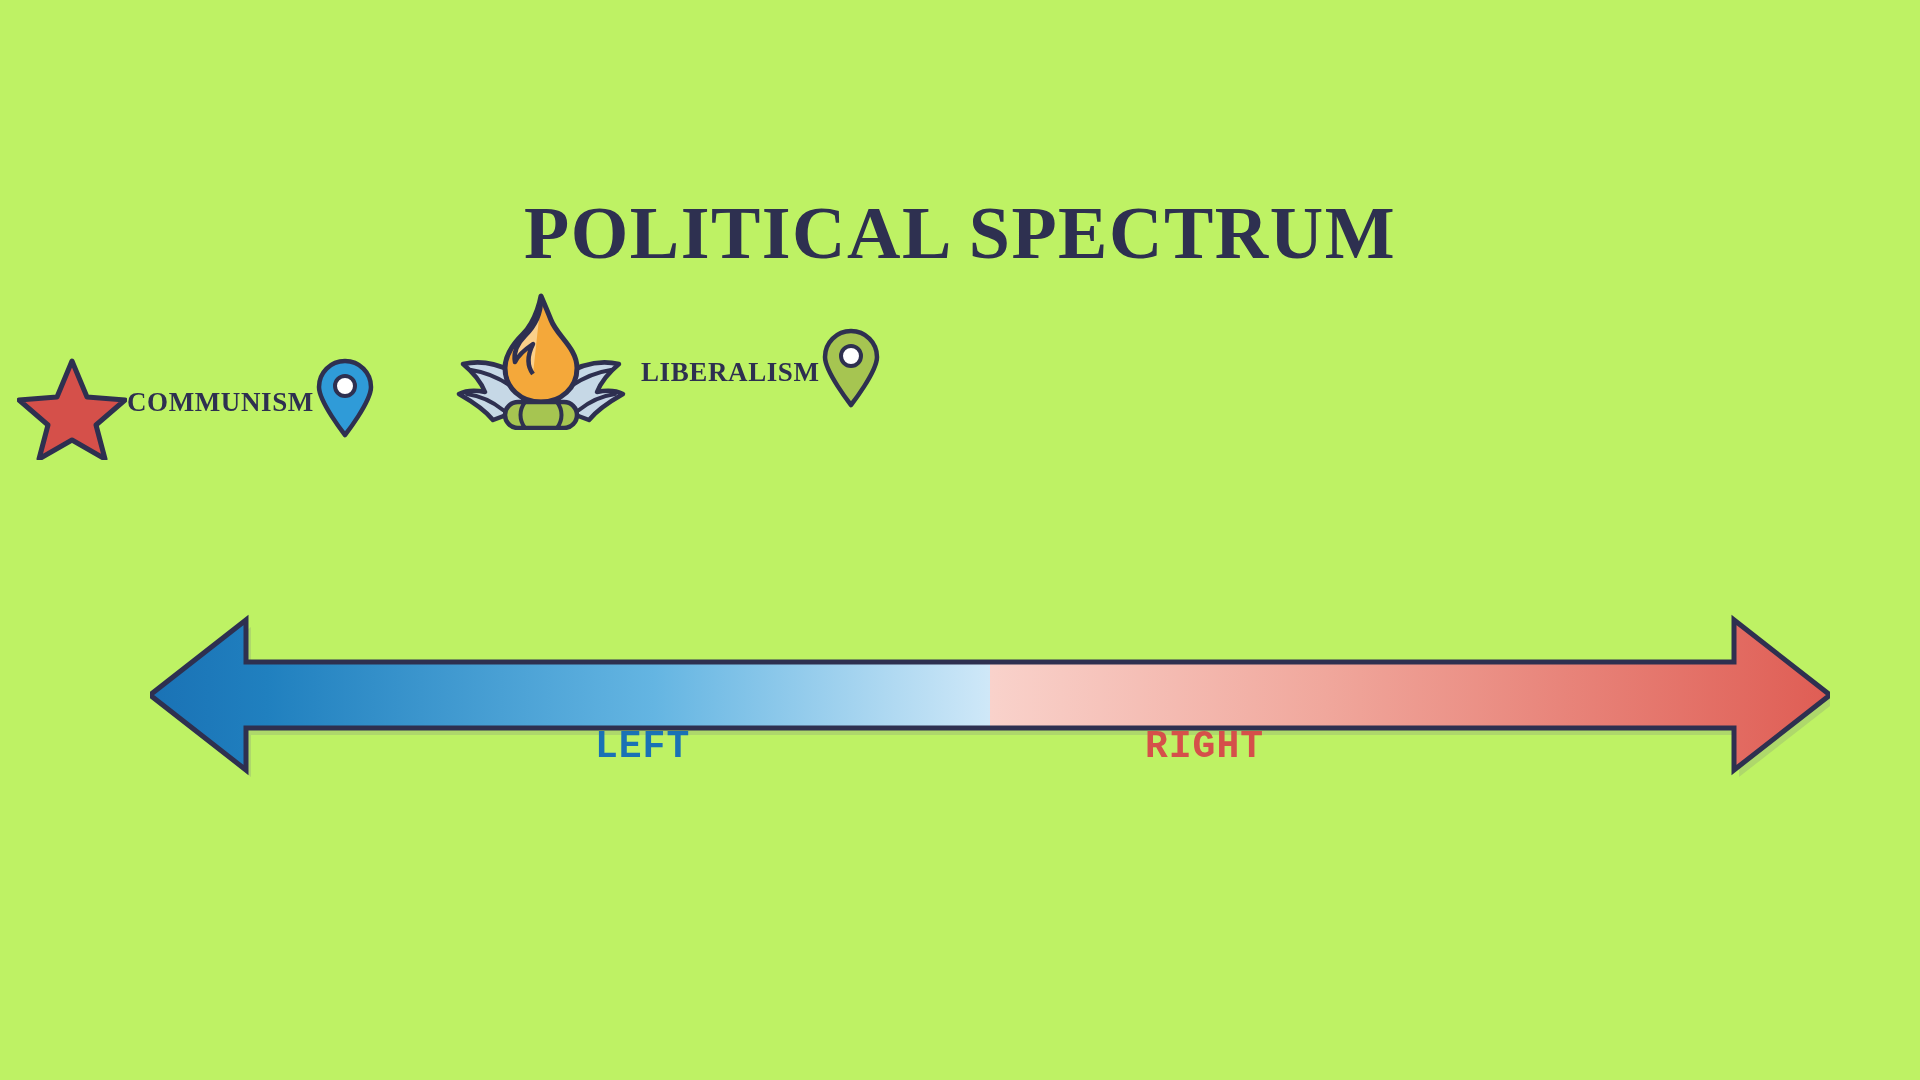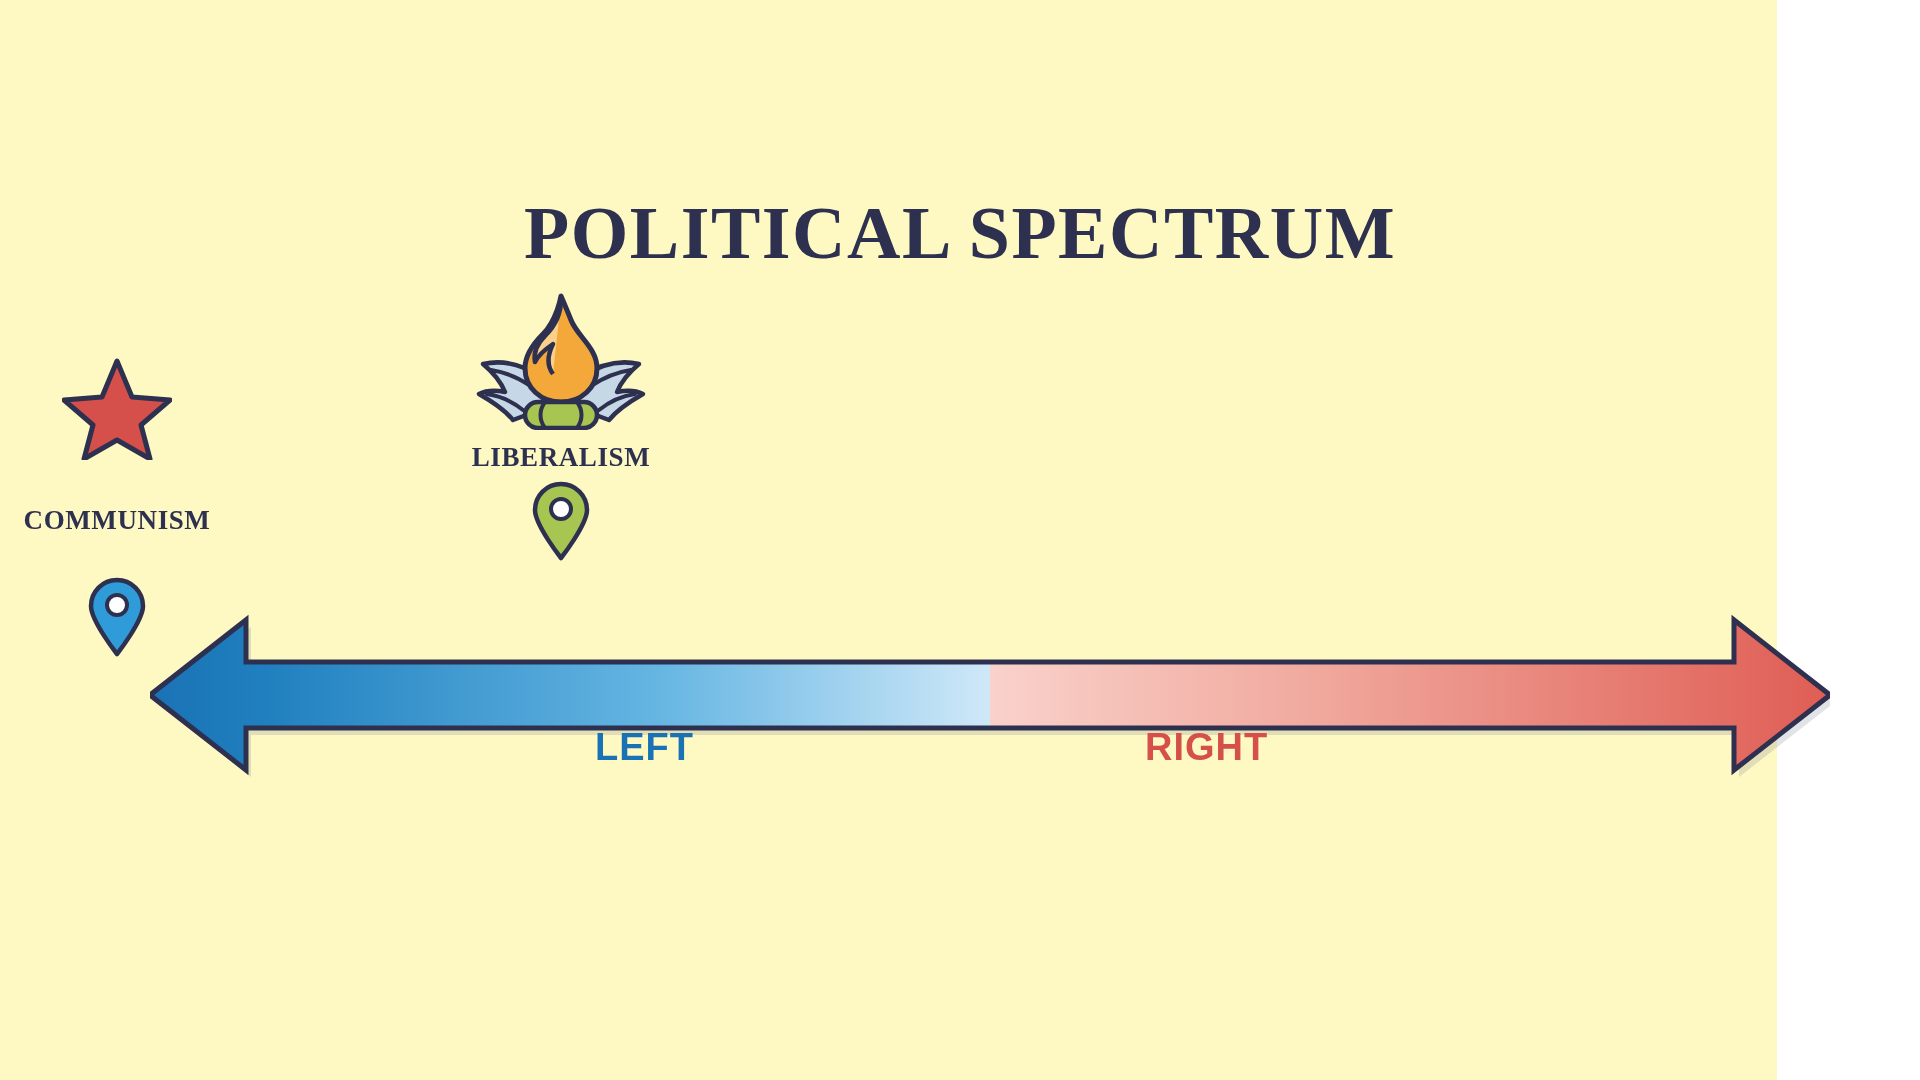--- a/index.html
+++ b/index.html
@@ -2,21 +2,21 @@
 <html><head>
 <meta charset="utf-8">
 <style>
   * { box-sizing: border-box; margin: 0; padding: 0; }
   html, body {
     width: 1920px; height: 1080px;
     background: #ffffff;
     font-family: "Liberation Serif", serif;
     overflow: hidden;
   }
-  #stage { position: relative; width: 1777px; height: 1080px; background:#fef9c3; }
+  #stage { position: relative; width: 1920px; height: 1080px; background:#bef264; }
 
   
   #page-title {
     position: absolute;
     left: 0; top: 196px;
     width: 1920px;
     text-align: center;
     font-family: "Liberation Serif", serif;
     font-weight: 700;
     font-size: 74px;
@@ -38,34 +38,34 @@
     font-family: "Liberation Serif", serif;
     font-weight: 700;
     font-size: 27px;
     letter-spacing: 0.6px;
     color: #2e3050;
     white-space: nowrap;
     line-height: 1;
   }
 
   
-  .item-top { display: flex; flex-direction: column; align-items: center; }
+  .item-top { display: flex; align-items: center; }
   .item-top .icon-box { height: 130px; display:flex; align-items:flex-end; justify-content:center; }
   .item-top .item-label { margin-top: 14px; }
   .item-top .pin-box { margin-top: 10px; }
 
   
   .item-bottom { display: flex; flex-direction: column; align-items: center; }
   .item-bottom .item-label { margin-top: 8px; }
   .item-bottom .icon-box { height: 120px; display:flex; align-items:flex-start; justify-content:center; margin-top: 12px; }
 
   
   .side-word {
     position: absolute;
-    font-family: Liberation Sans, sans-serif;
+    font-family: Liberation Mono, monospace;
     font-weight: 700;
     font-size: 38px;
     letter-spacing: 1px;
     line-height: 1;
     white-space: nowrap;
   }
   #side-word-left { left: 595px; top: 728px; }
   #side-word-right { left: 1145px; top: 728px; }
 </style>
 </head>
@@ -97,21 +97,21 @@
     <path d="M 0,95 L 96,20 L 96,62 L 840,62 L 840,128 L 96,128 L 96,170 Z" fill="url(#gradLeft)"></path>
 
     <path d="M 840,62 L 1584,62 L 1584,20 L 1680,95 L 1584,170 L 1584,128 L 840,128 Z" fill="url(#gradRight)"></path>
 
     <path d="M 0,95 L 96,20 L 96,62 L 1584,62 L 1584,20 L 1680,95 L 1584,170 L 1584,128 L 96,128 L 96,170 Z" fill="none" stroke="#2e3050" stroke-width="5" stroke-linejoin="miter"></path>
   </svg>
 
   <div class="side-word" id="side-word-left" style="color:#1a72b5;">LEFT</div>
   <div class="side-word" id="side-word-right" style="color:#d5504a;">RIGHT</div>
 
-  <div class="item item-top" style="left:17px; top:330px; width:200px;gap:33px;">
+  <div class="item item-top" style="left:17px; top:330px; width:200px;">
     <div class="icon-box">
       <svg width="110" height="105" viewBox="0 0 110 105">
         <path d="M55 6 L70 42 L108 45 L79 70 L88 104 L55 85 L22 104 L31 70 L2 45 L40 42 Z" fill="#d5504a" stroke="#2e3050" stroke-width="5" stroke-linejoin="round"></path>
       </svg>
     </div>
     <div class="item-label">COMMUNISM</div>
     <div class="pin-box">
       <svg width="62" height="80" viewBox="0 0 62 80">
         <path d="M31 77 C31 77 57 44 57 29 C57 14.6 45.4 3 31 3 C16.6 3 5 14.6 5 29 C5 44 31 77 31 77 Z" fill="#2f9bd8" stroke="#2e3050" stroke-width="4.5" stroke-linejoin="round"></path>
         <circle cx="31" cy="28" r="10" fill="#ffffff" stroke="#2e3050" stroke-width="4"></circle>

